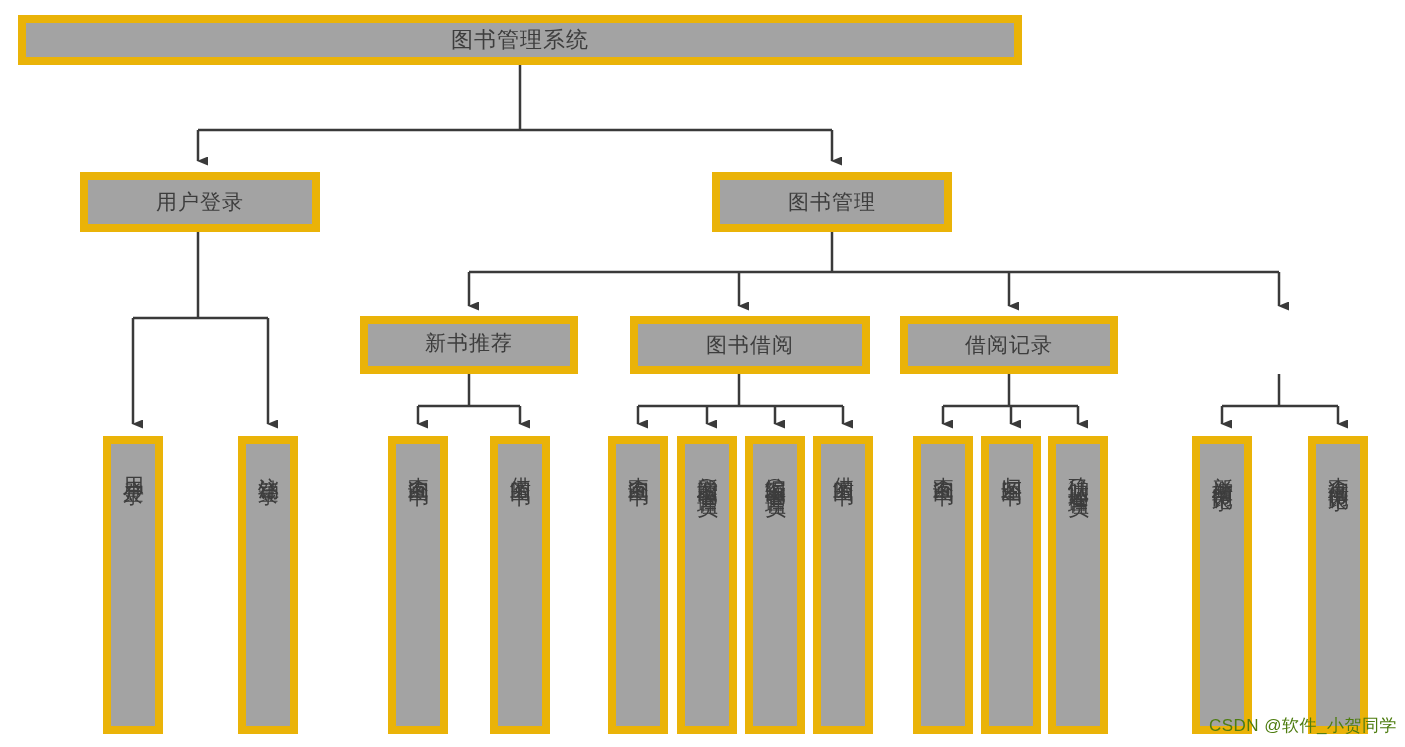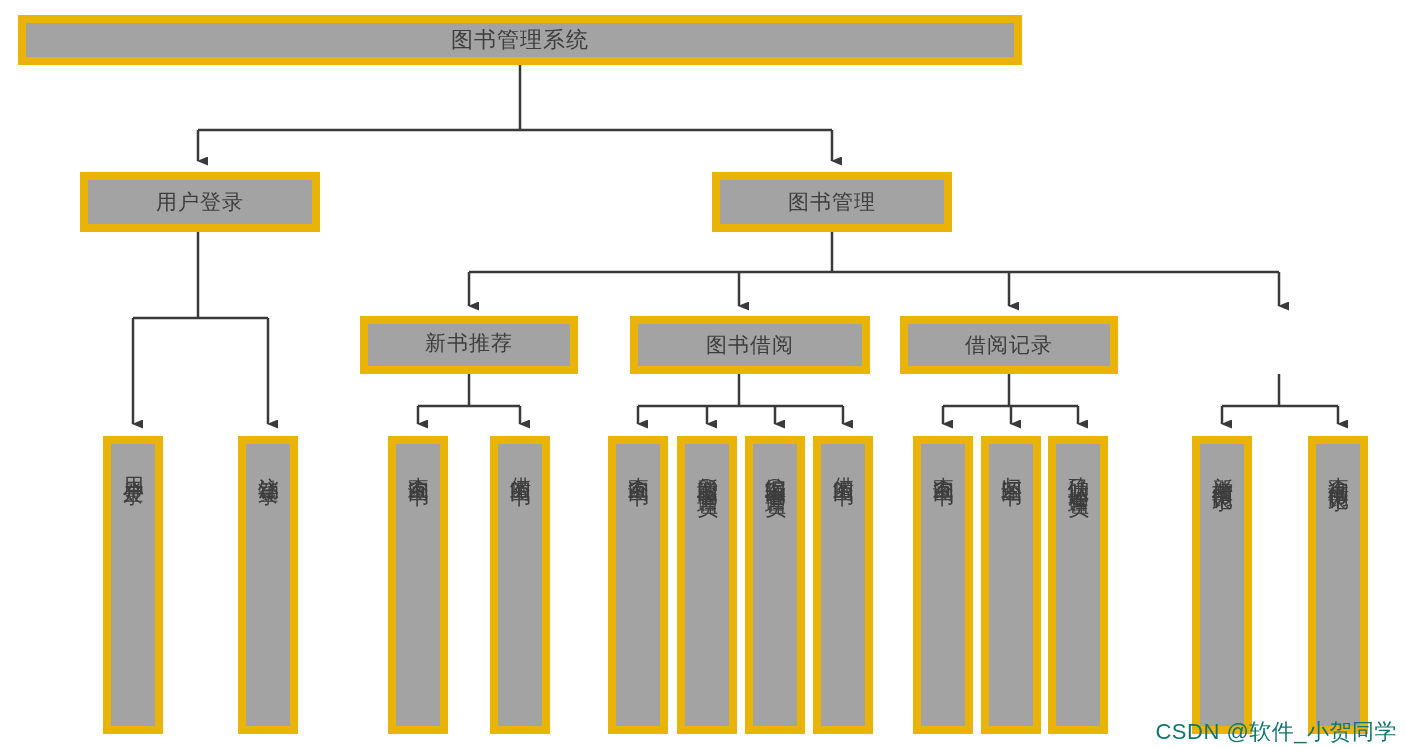--- a/index.html
+++ b/index.html
@@ -63,23 +63,23 @@
     text-orientation: upright;
     font-size: 21px;
     line-height: 1.38;
     letter-spacing: 3px;
     white-space: nowrap;
     text-align: left;
   }
   .watermark {
     position: absolute;
     right: 8px;
-    bottom: 0;
-    font-size: 22px;
-    color: #0f766e;
+    bottom: 10px;
+    font-size: 17px;
+    color: #4d7c0f;
     letter-spacing: 0.5px;
     z-index: 5;
     white-space: nowrap;
   }
 </style>
 </head>
 <body>
 
 <div id="diagram-root">
 

